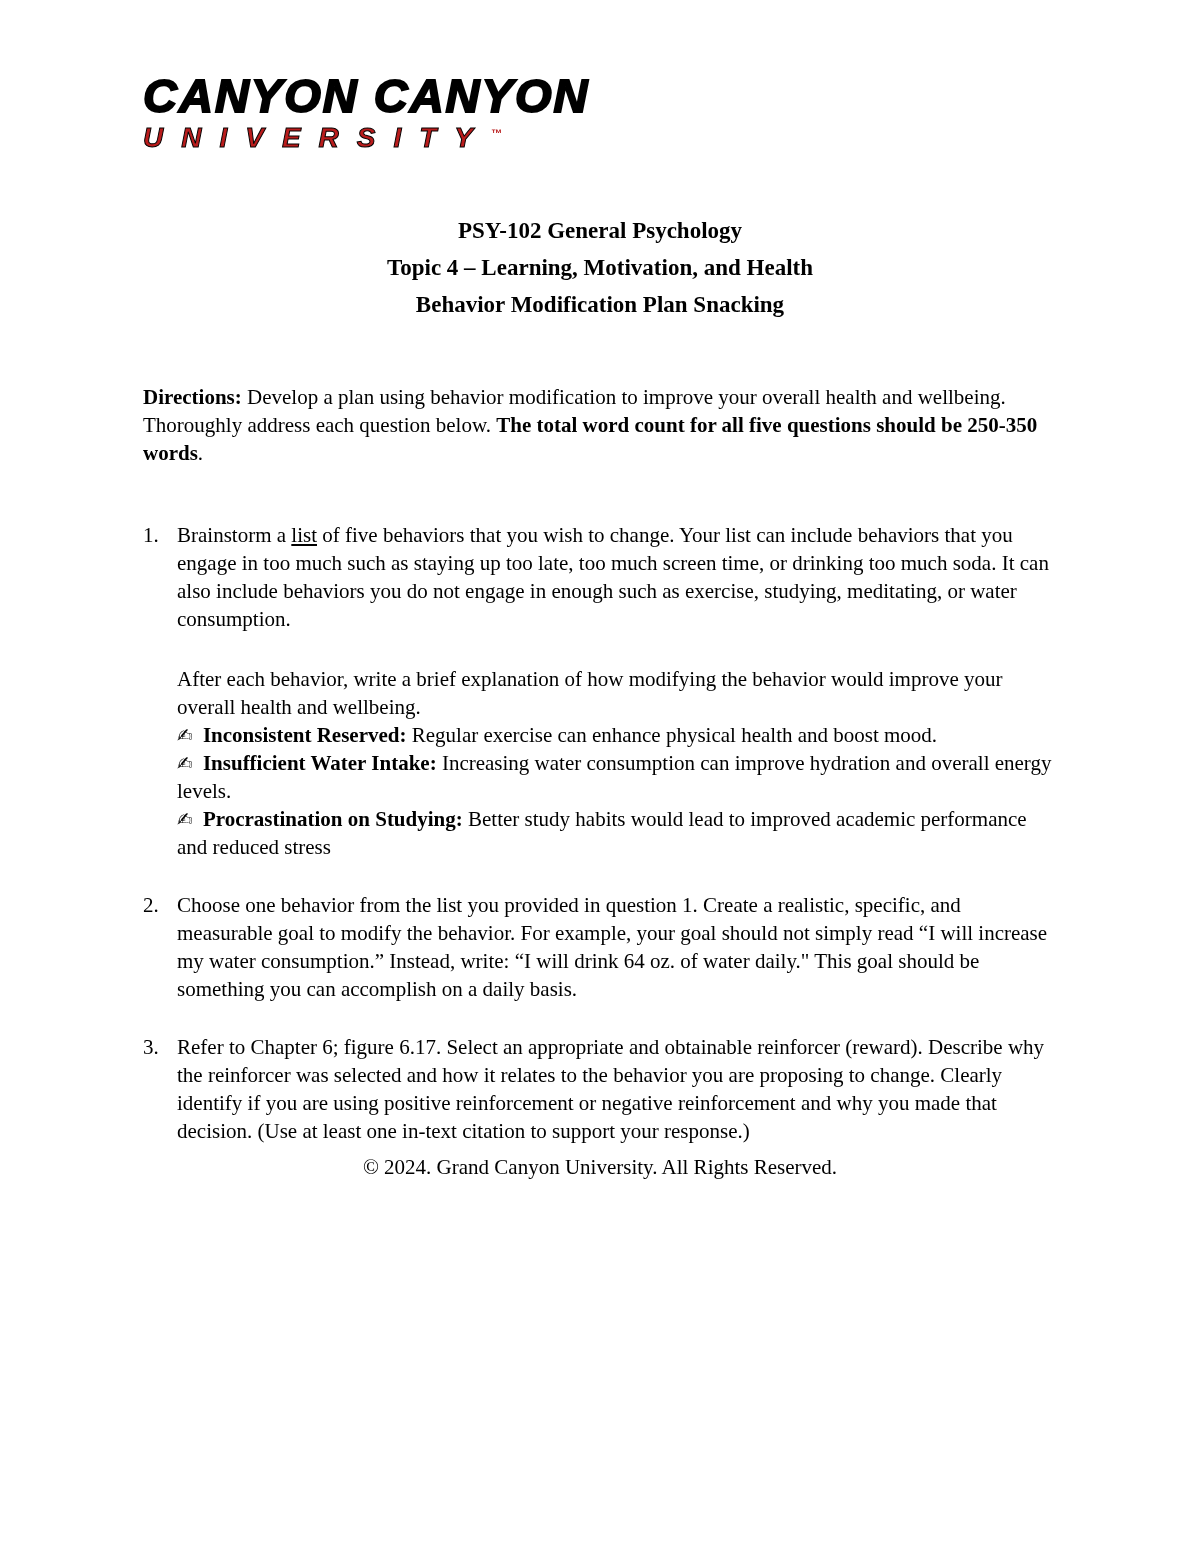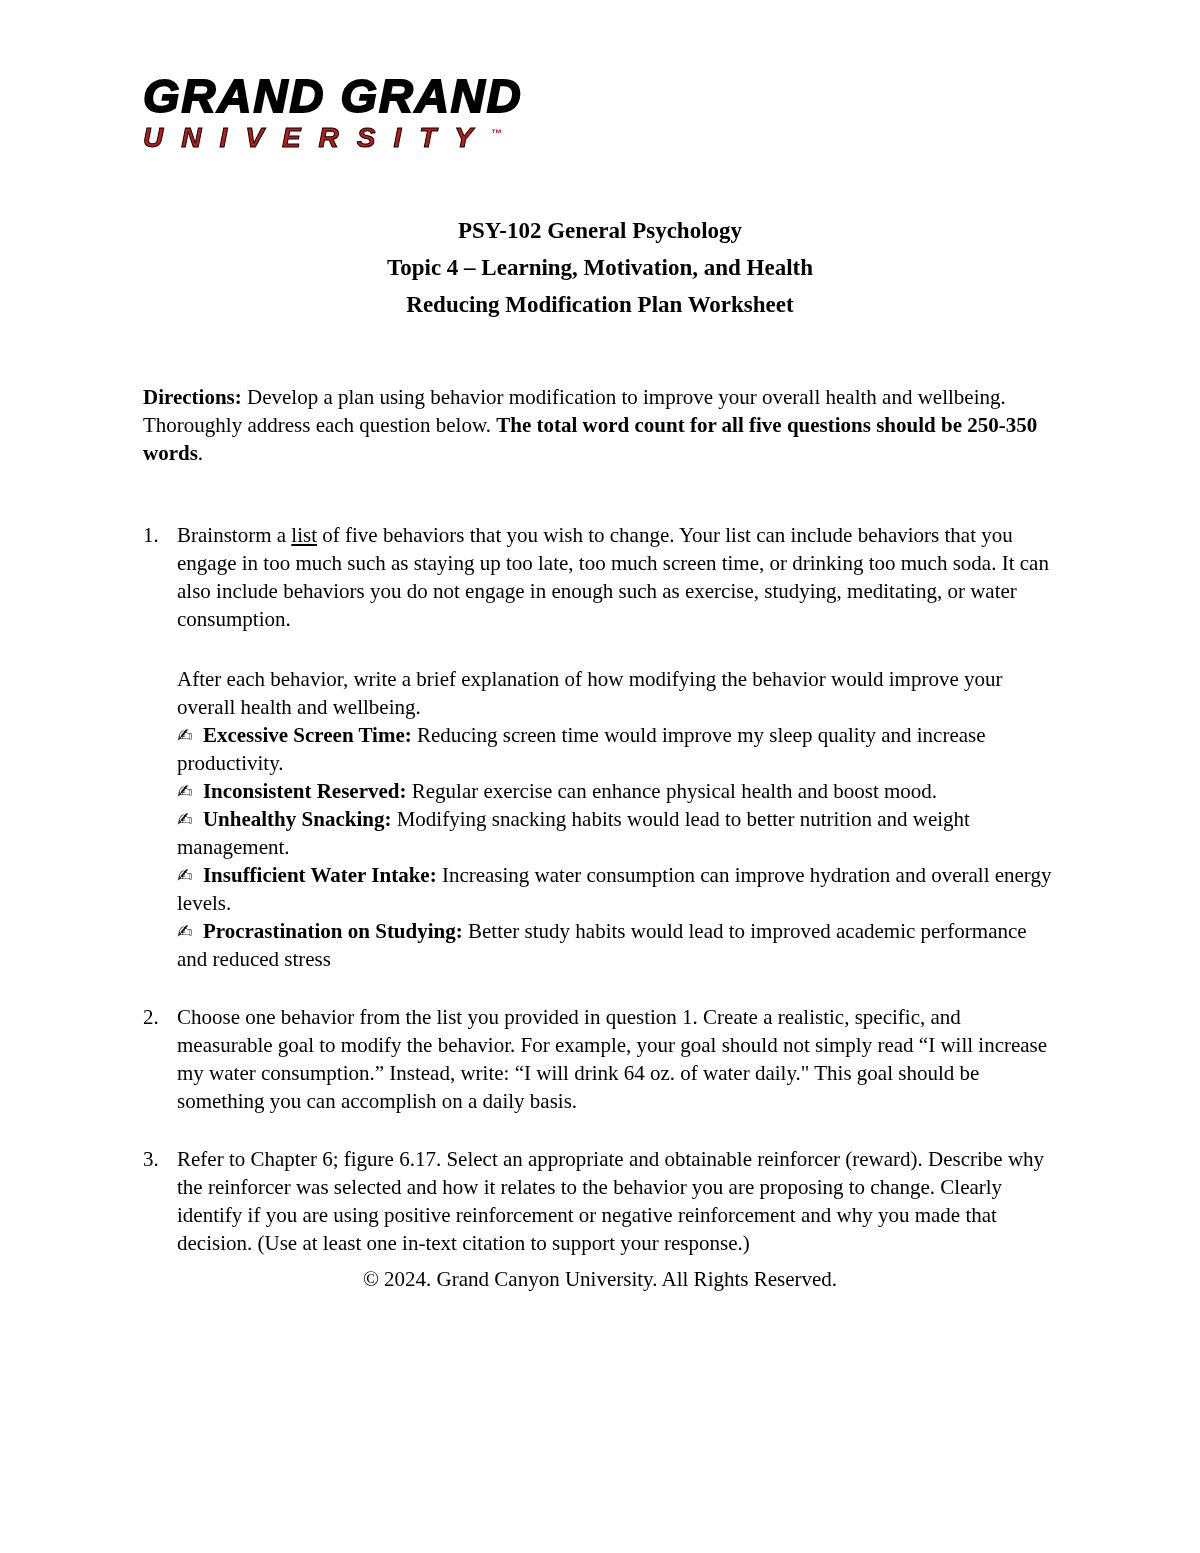--- a/index.html
+++ b/index.html
@@ -90,44 +90,42 @@
     text-align: center;
     margin-top: 8px;
   }
 </style>
 </head>
 <body>
 
 <div class="page">
 
   <div class="logo">
-    <div class="logo-top">GRAND GRAND</div>
+    <div class="logo-top">CANYON CANYON</div>
     <div class="logo-bottom"><span>UNIVERSITY</span><span class="tm">™</span></div>
   </div>
 
   <div class="title-block">
     <div>PSY-102 General Psychology</div>
     <div>Topic 4 – Learning, Motivation, and Health</div>
-    <div>Reducing Modification Plan Worksheet</div>
+    <div>Behavior Modification Plan Snacking</div>
   </div>
 
   <p class="directions"><span class="b">Directions:</span><span> Develop a plan using behavior modification to improve your overall health and wellbeing. Thoroughly address each question below. </span><span class="b">The total word count for all five questions should be 250-350 words</span><span>.</span></p>
 
   <div class="q-item">
     <div class="q-num">1.</div>
     <div class="q-body">
       <p><span>Brainstorm a </span><span class="u">list</span><span> of five behaviors that you wish to change. Your list can include behaviors that you engage in too much such as staying up too late, too much screen time, or drinking too much soda. It can also include behaviors you do not engage in enough such as exercise, studying, meditating, or water consumption.</span></p>
 
       <p class="para-gap">After each behavior, write a brief explanation of how modifying the behavior would improve your overall health and wellbeing.</p>
 
-      <p class="bullet"><span class="bullet-icon">✍</span><span class="b">Excessive Screen Time:</span><span> Reducing screen time would improve my sleep quality and increase productivity.</span></p>
 
       <p class="bullet"><span class="bullet-icon">✍</span><span class="b">Inconsistent Reserved:</span><span> Regular exercise can enhance physical health and boost mood.</span></p>
 
-      <p class="bullet"><span class="bullet-icon">✍</span><span class="b">Unhealthy Snacking:</span><span> Modifying snacking habits would lead to better nutrition and weight management.</span></p>
 
       <p class="bullet"><span class="bullet-icon">✍</span><span class="b">Insufficient Water Intake:</span><span> Increasing water consumption can improve hydration and overall energy levels.</span></p>
 
       <p class="bullet"><span class="bullet-icon">✍</span><span class="b">Procrastination on Studying:</span><span> Better study habits would lead to improved academic performance and reduced stress</span></p>
     </div>
   </div>
 
   <div class="q-item">
     <div class="q-num">2.</div>
     <div class="q-body">

